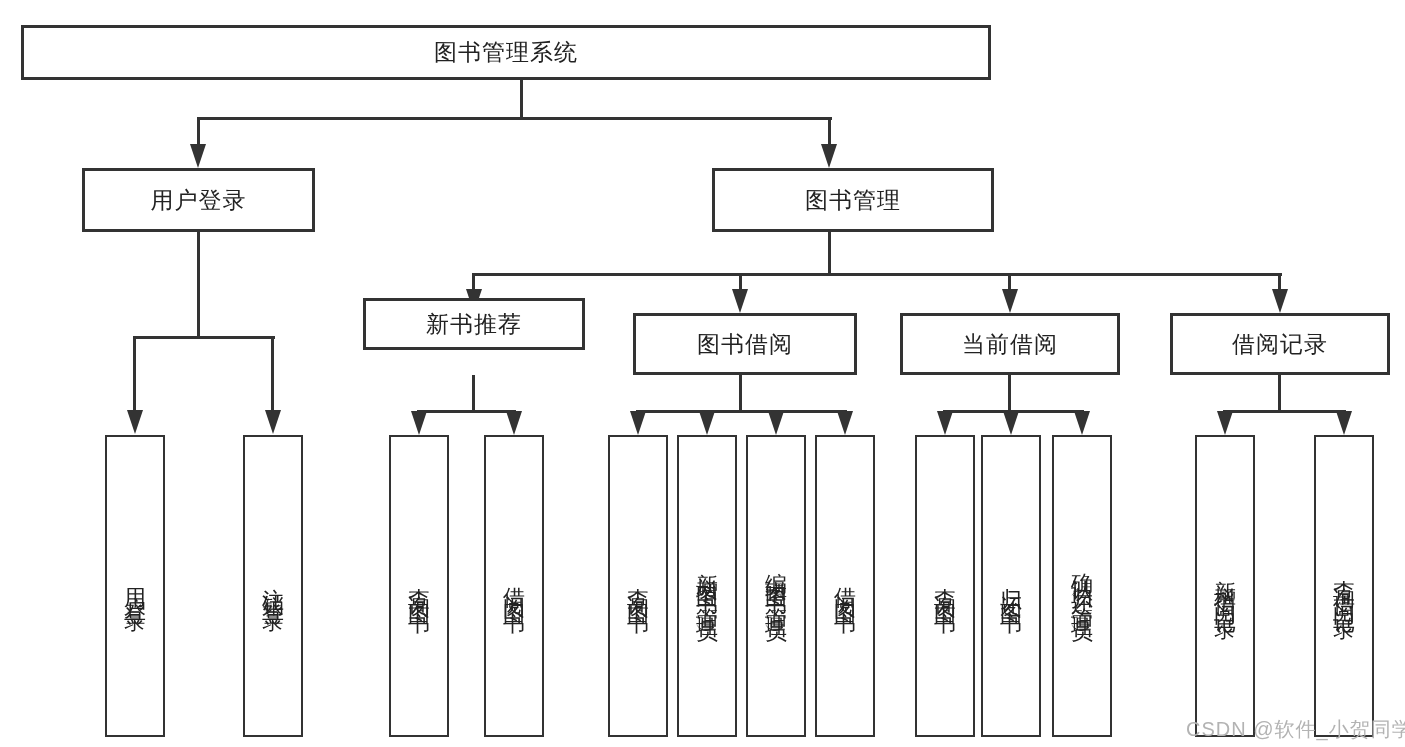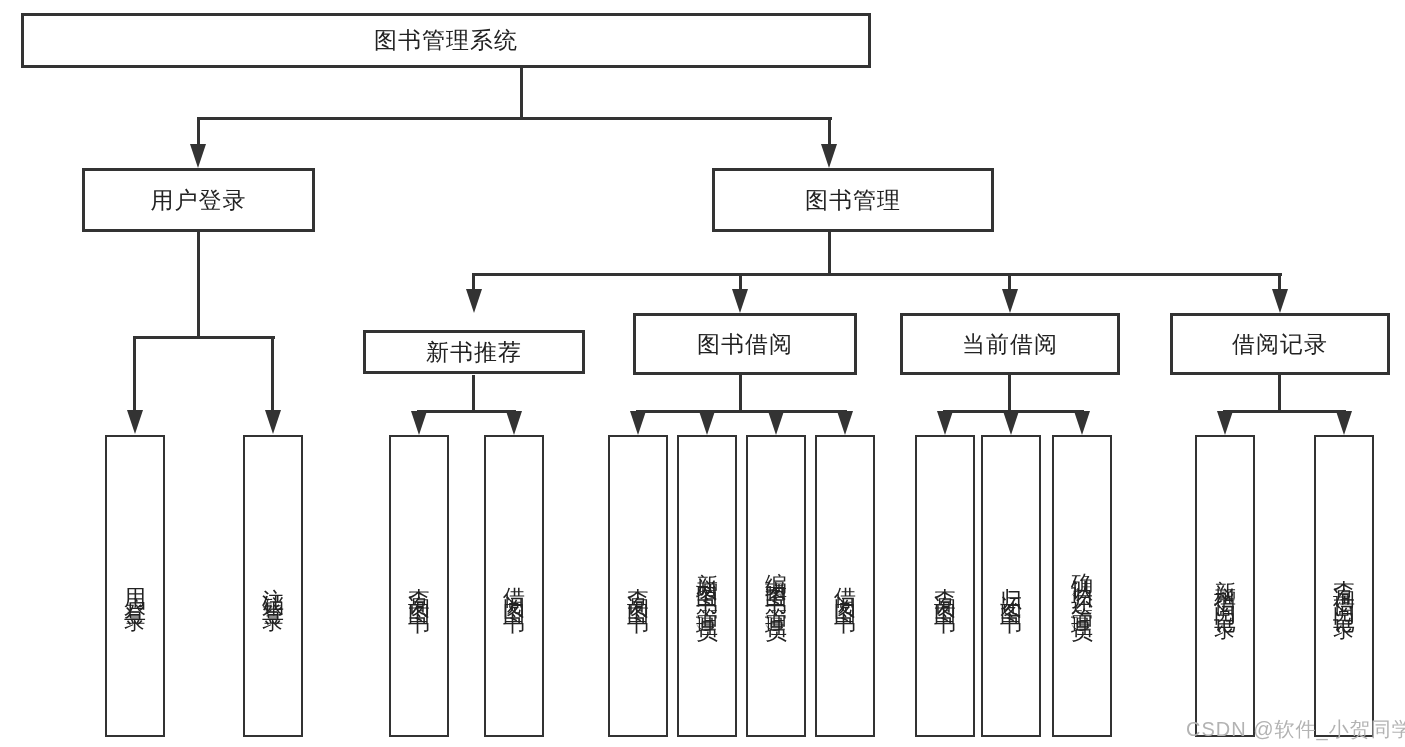--- a/index.html
+++ b/index.html
@@ -48,27 +48,27 @@
     letter-spacing:1px;
     z-index:3;
     white-space:nowrap;
   }
 </style>
 </head>
 <body>
 
 <div id="stage">
 
-  <div class="box" style="left:21px;top:13px;width:850px;height:55px">图书管理系统</div>
+  <div class="box" style="left:21px;top:25px;width:970px;height:55px">图书管理系统</div>
 
   <div class="box" style="left:82px;top:168px;width:233px;height:64px">用户登录</div>
 
   <div class="box" style="left:712px;top:168px;width:282px;height:64px">图书管理</div>
 
-  <div class="box" style="left:363px;top:330px;width:222px;height:44px">新书推荐</div>
+  <div class="box" style="left:363px;top:298px;width:222px;height:52px">新书推荐</div>
 
   <div class="box" style="left:633px;top:313px;width:224px;height:62px">图书借阅</div>
 
   <div class="box" style="left:900px;top:313px;width:220px;height:62px">当前借阅</div>
 
   <div class="box" style="left:1170px;top:313px;width:220px;height:62px">借阅记录</div>
 
   <div class="box leaf" style="left:105px;top:435px;width:60px;height:302px">用户登录</div>
 
   <div class="box leaf" style="left:243px;top:435px;width:60px;height:302px">注销登录</div>

